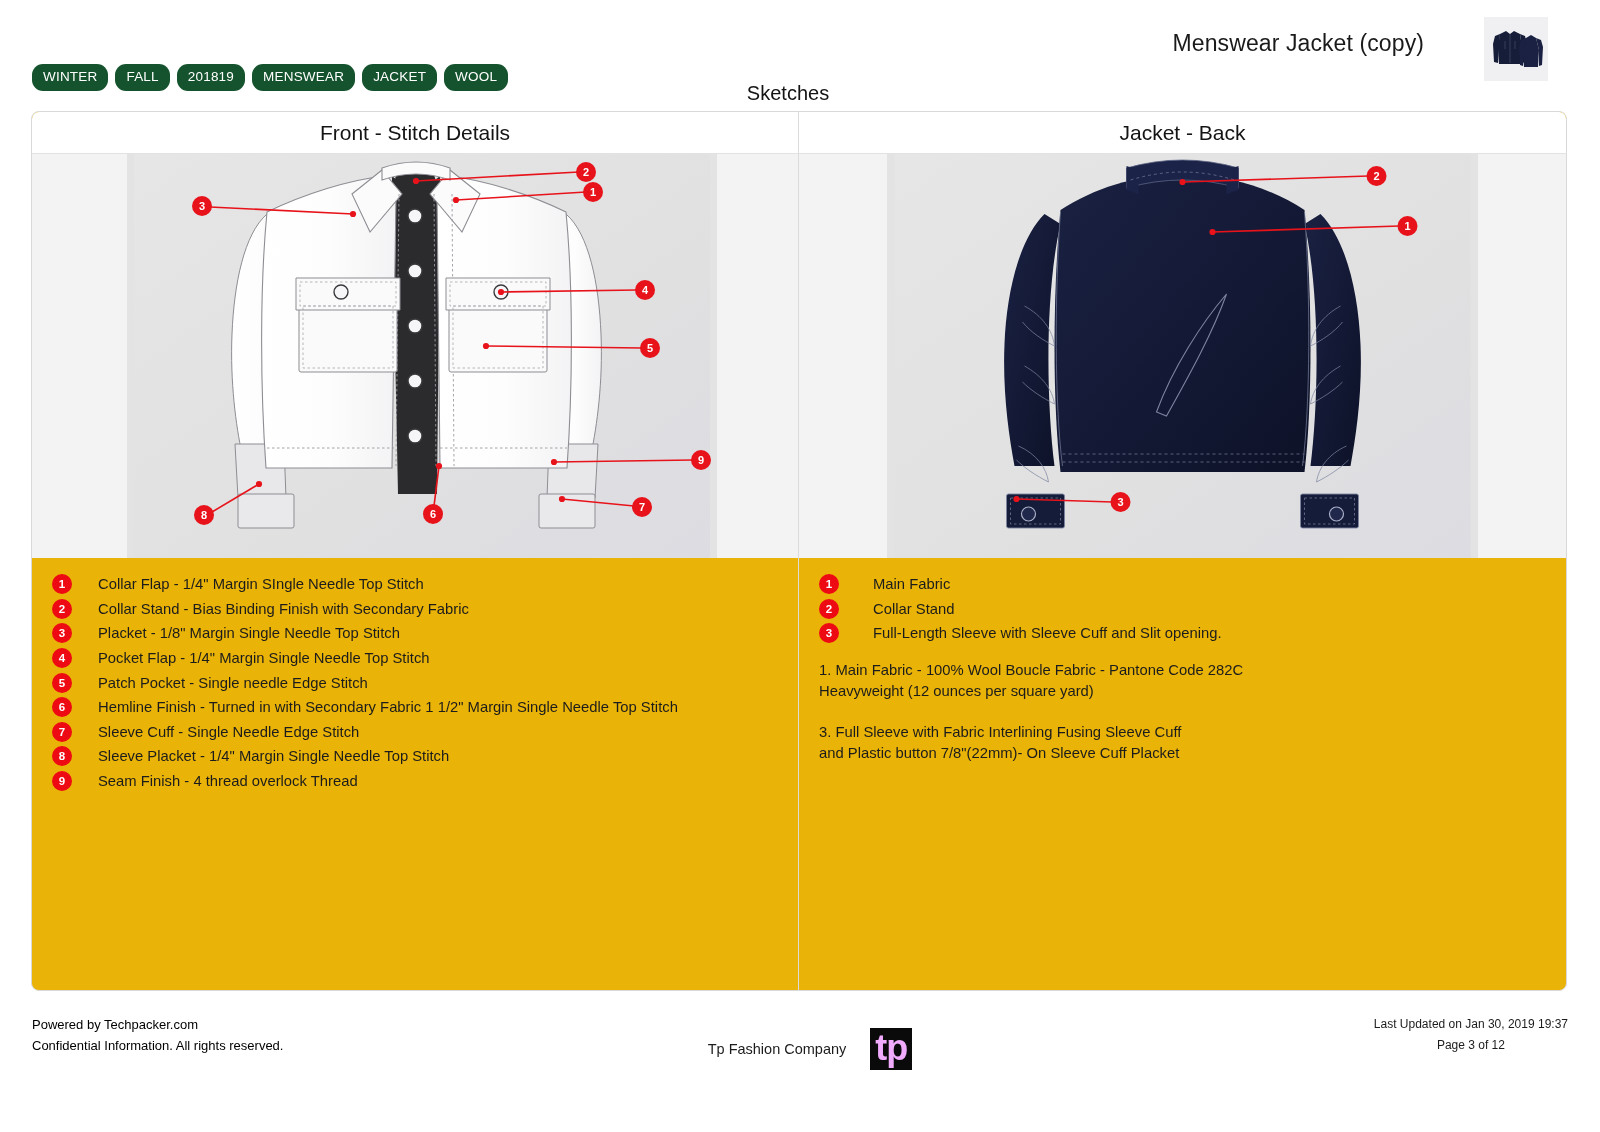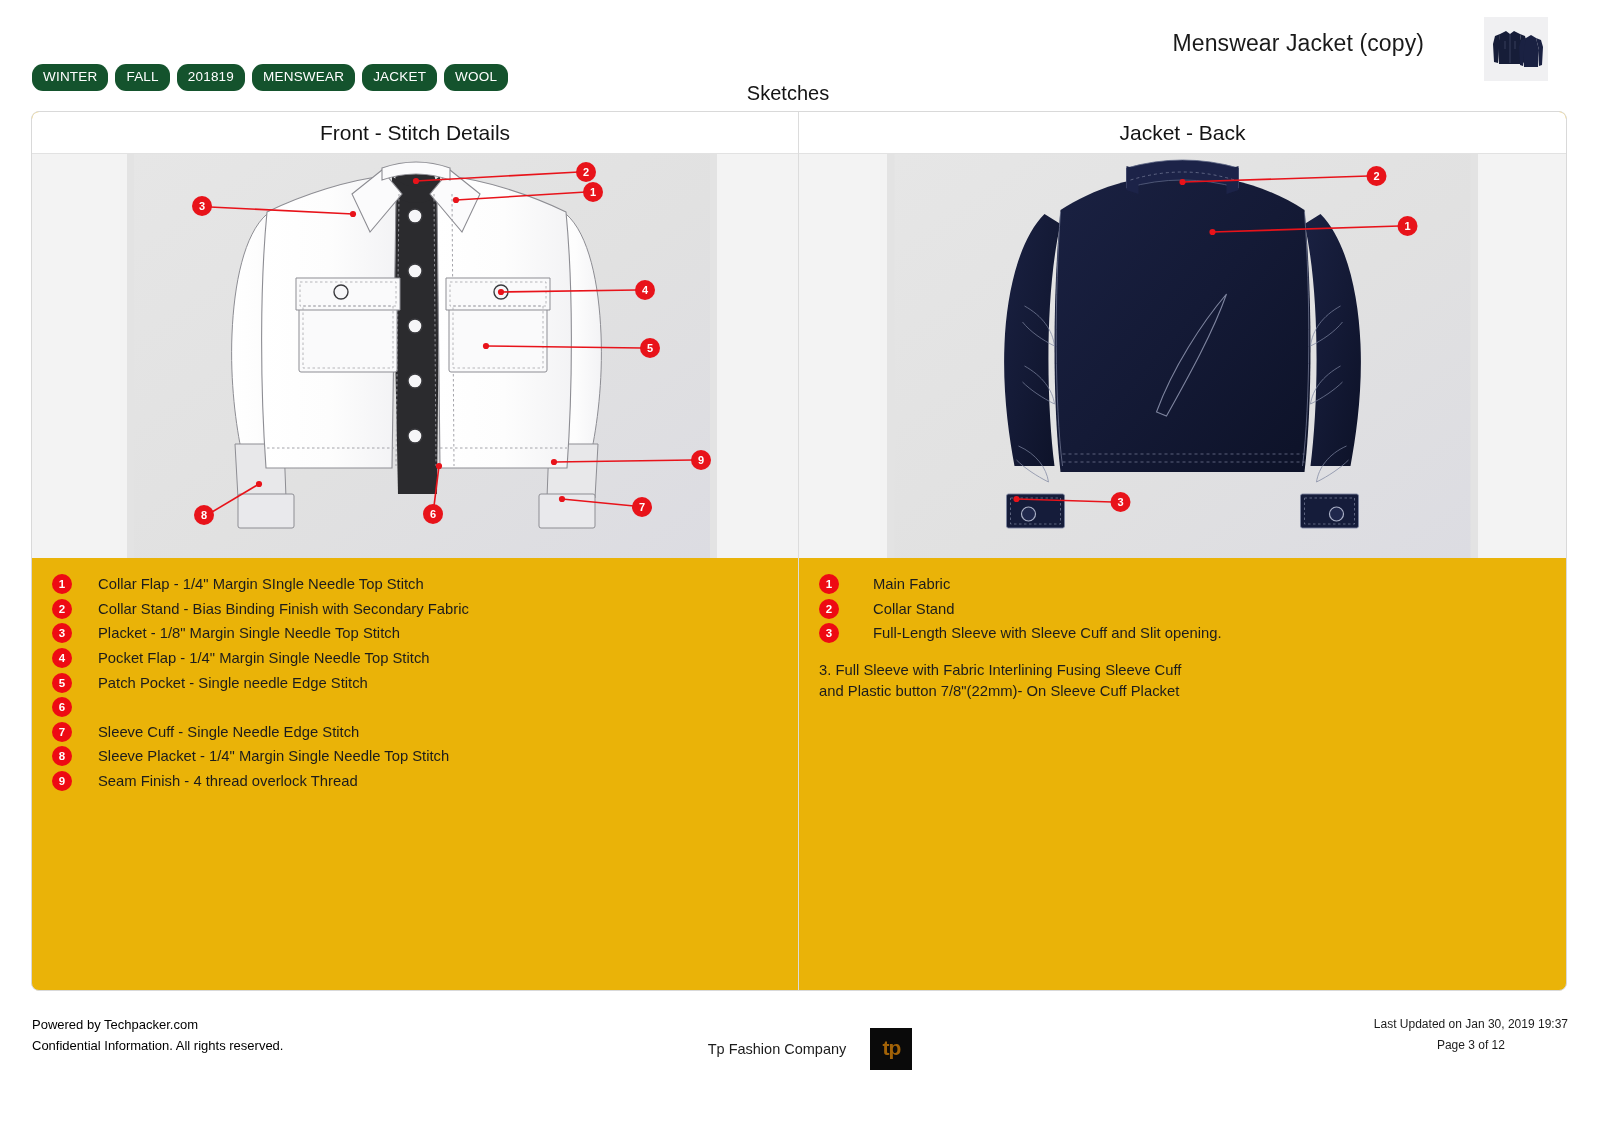--- a/index.html
+++ b/index.html
@@ -191,22 +191,22 @@
   .footer-center-inner {
     display: inline-flex;
     align-items: center;
     gap: 24px;
     margin-left: 20px;
   }
   .tp-logo {
     width: 42px;
     height: 42px;
     background: #0a0a0a;
-    color: #a16207;
-    font-size: 21px;
+    color: #f0abfc;
+    font-size: 36px;
     line-height: 40px;
     text-align: center;
     font-weight: 700;
     letter-spacing: -1px;
     font-family: "Liberation Sans", sans-serif;
   }
   .footer-right {
     position: absolute;
     right: 32px;
     top: 10px;
@@ -439,20 +439,21 @@
       <div class="legend-row">
         <span class="bullet">4</span>
         <span class="legend-text">Pocket Flap - 1/4" Margin Single Needle Top Stitch</span>
       </div>
       <div class="legend-row">
         <span class="bullet">5</span>
         <span class="legend-text">Patch Pocket - Single needle Edge Stitch</span>
       </div>
       <div class="legend-row">
         <span class="bullet">6</span>
+        <span class="legend-text">Hemline Finish - Turned in with Secondary Fabric 1 1/2" Margin Single Needle Top Stitch</span>
       </div>
       <div class="legend-row">
         <span class="bullet">7</span>
         <span class="legend-text">Sleeve Cuff - Single Needle Edge Stitch</span>
       </div>
       <div class="legend-row">
         <span class="bullet">8</span>
         <span class="legend-text">Sleeve Placket - 1/4" Margin Single Needle Top Stitch</span>
       </div>
       <div class="legend-row">
@@ -558,20 +559,21 @@
       <div class="legend-row">
         <span class="bullet">2</span>
         <span class="legend-text">Collar Stand</span>
       </div>
       <div class="legend-row">
         <span class="bullet">3</span>
         <span class="legend-text">Full-Length Sleeve with Sleeve Cuff and Slit opening.</span>
       </div>
 
       <div class="notes">
+        <p>1. Main Fabric -  100% Wool Boucle Fabric - Pantone Code 282C<br>Heavyweight (12 ounces per square yard)</p>
         <p>3. Full Sleeve with Fabric Interlining Fusing Sleeve Cuff<br>and Plastic button 7/8"(22mm)- On Sleeve Cuff Placket</p>
       </div>
     </div>
   </div>
 </div>
 
 <div class="page-footer">
   <div class="footer-left">
     <div>Powered by Techpacker.com</div>
     <div>Confidential Information. All rights reserved.</div>

